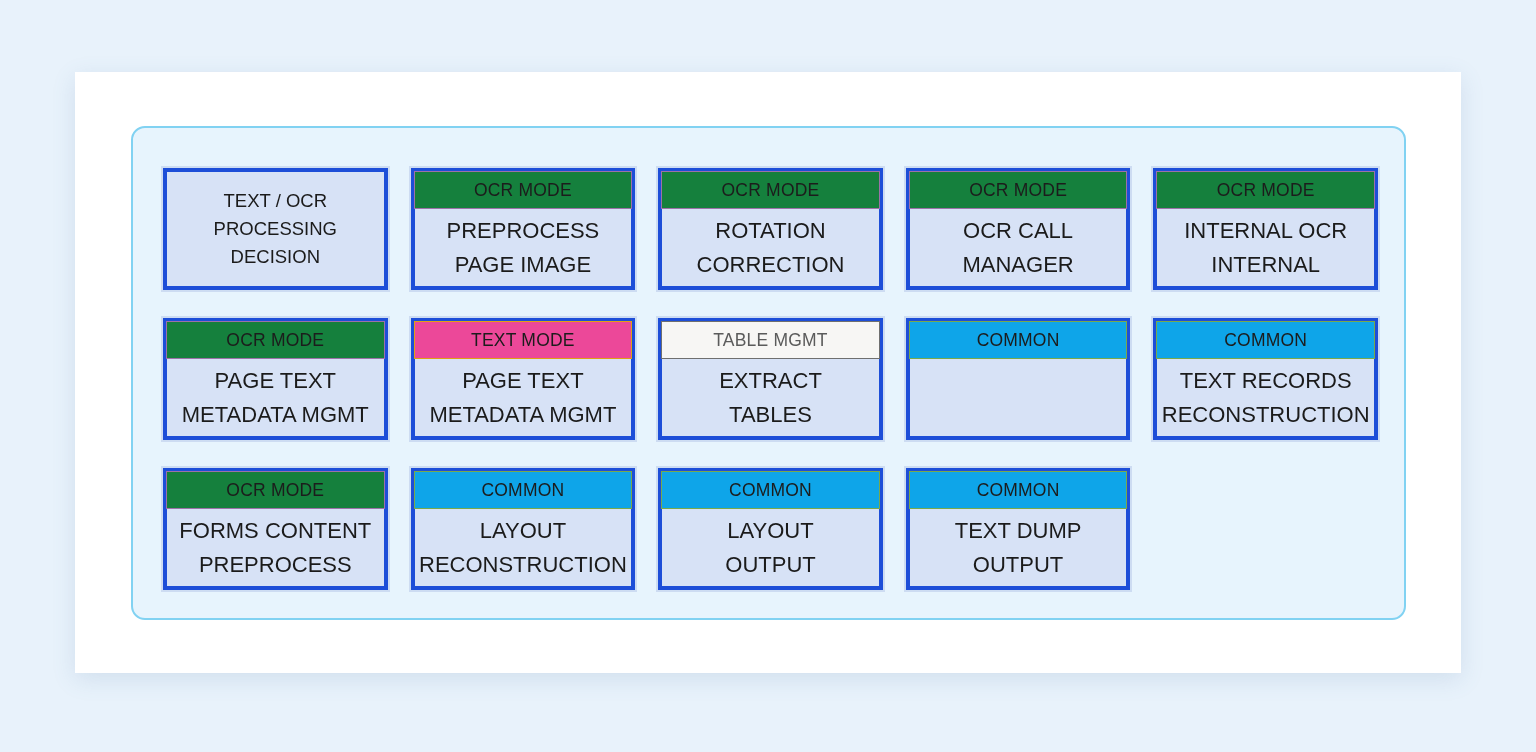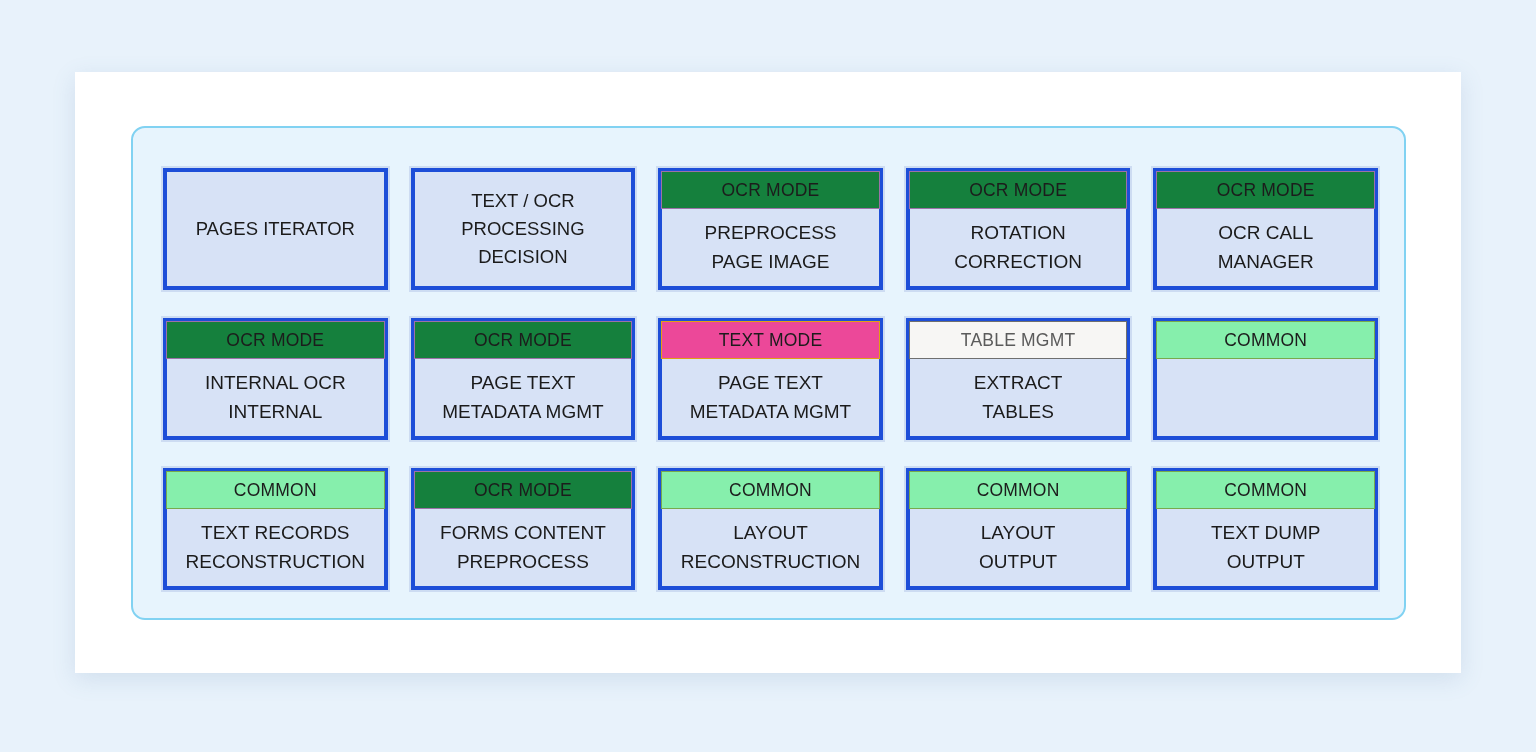--- a/index.html
+++ b/index.html
@@ -73,54 +73,49 @@
     letter-spacing: 0.2px;
     color: #1c1c1c;
     border: 1px solid transparent;
     margin: -1px -1px 0 -1px;
   }
 
   
   .mod-header.ocr   { background: #15803d; border-color: #9c72a8; }
   .mod-header.text  { background: #ec4899; border-color: #e0a015; }
   .mod-header.table { background: #f7f6f4; border-color: #6f6f6f; color: #5b5b5b; }
-  .mod-header.common{ background: #86efac; border-color: #78a94d; }
+  .mod-header.common{ background: #0ea5e9; border-color: #78a94d; }
 
   .mod-body {
     flex: 1 1 auto;
     display: flex;
     flex-direction: column;
     align-items: center;
     justify-content: center;
-    font-size: 19px;
+    font-size: 22px;
     line-height: 1.52;
     color: #1b1b1b;
     text-align: center;
     padding: 0 4px;
   }
 
   .mod-body .line { display: block; white-space: nowrap; }
 
   .module-box.no-header .mod-body {
     font-size: 18.5px;
   }
 </style>
 </head>
 <body>
 
 <div id="page-card">
   <div id="diagram-frame">
     <div id="module-grid">
         <div class="module-box no-header">
           <div class="mod-body">
-            <span class="line">PAGES ITERATOR</span>
-          </div>
-        </div>
-        <div class="module-box no-header">
-          <div class="mod-body">
             <span class="line">TEXT / OCR</span>
             <span class="line">PROCESSING</span>
             <span class="line">DECISION</span>
           </div>
         </div>
         <div class="module-box">
           <div class="mod-header ocr">OCR MODE</div>
           <div class="mod-body">
             <span class="line">PREPROCESS</span>
             <span class="line">PAGE IMAGE</span>

